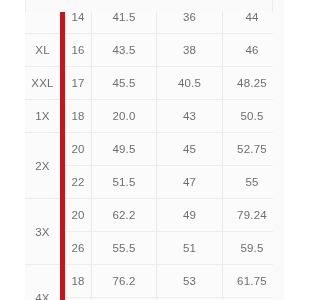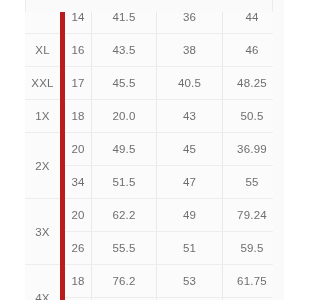--- a/index.html
+++ b/index.html
@@ -150,24 +150,24 @@
             <td class="col-num">18</td>
             <td class="col-b">20.0</td>
             <td class="col-c">43</td>
             <td class="col-d">50.5</td>
           </tr>
           <tr>
             <td class="col-size size-merge" rowspan="2">2X</td>
             <td class="col-num">20</td>
             <td class="col-b">49.5</td>
             <td class="col-c">45</td>
-            <td class="col-d">36.99</td>
-          </tr>
-          <tr>
-            <td class="col-num">34</td>
+            <td class="col-d">52.75</td>
+          </tr>
+          <tr>
+            <td class="col-num">22</td>
             <td class="col-b">51.5</td>
             <td class="col-c">47</td>
             <td class="col-d">55</td>
           </tr>
           <tr>
             <td class="col-size size-merge" rowspan="2">3X</td>
             <td class="col-num">20</td>
             <td class="col-b">62.2</td>
             <td class="col-c">49</td>
             <td class="col-d">79.24</td>

